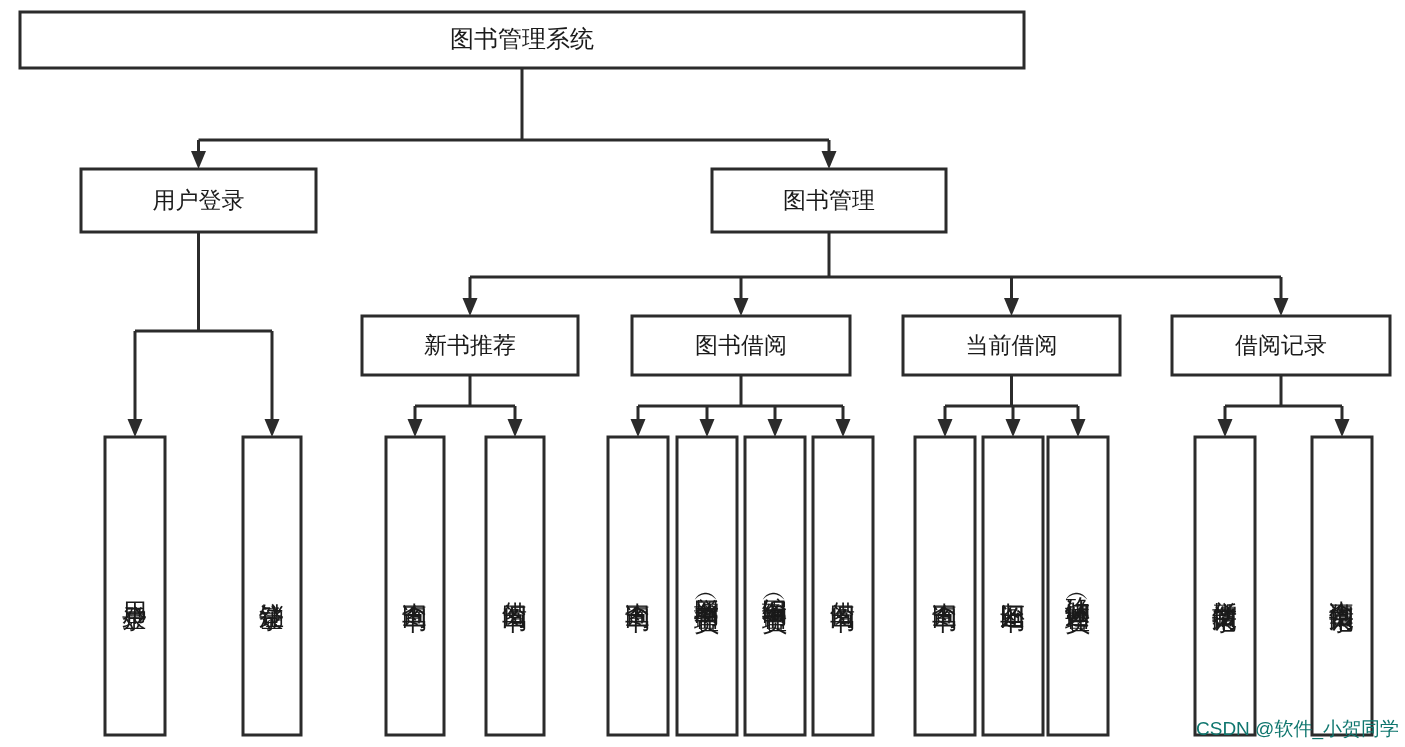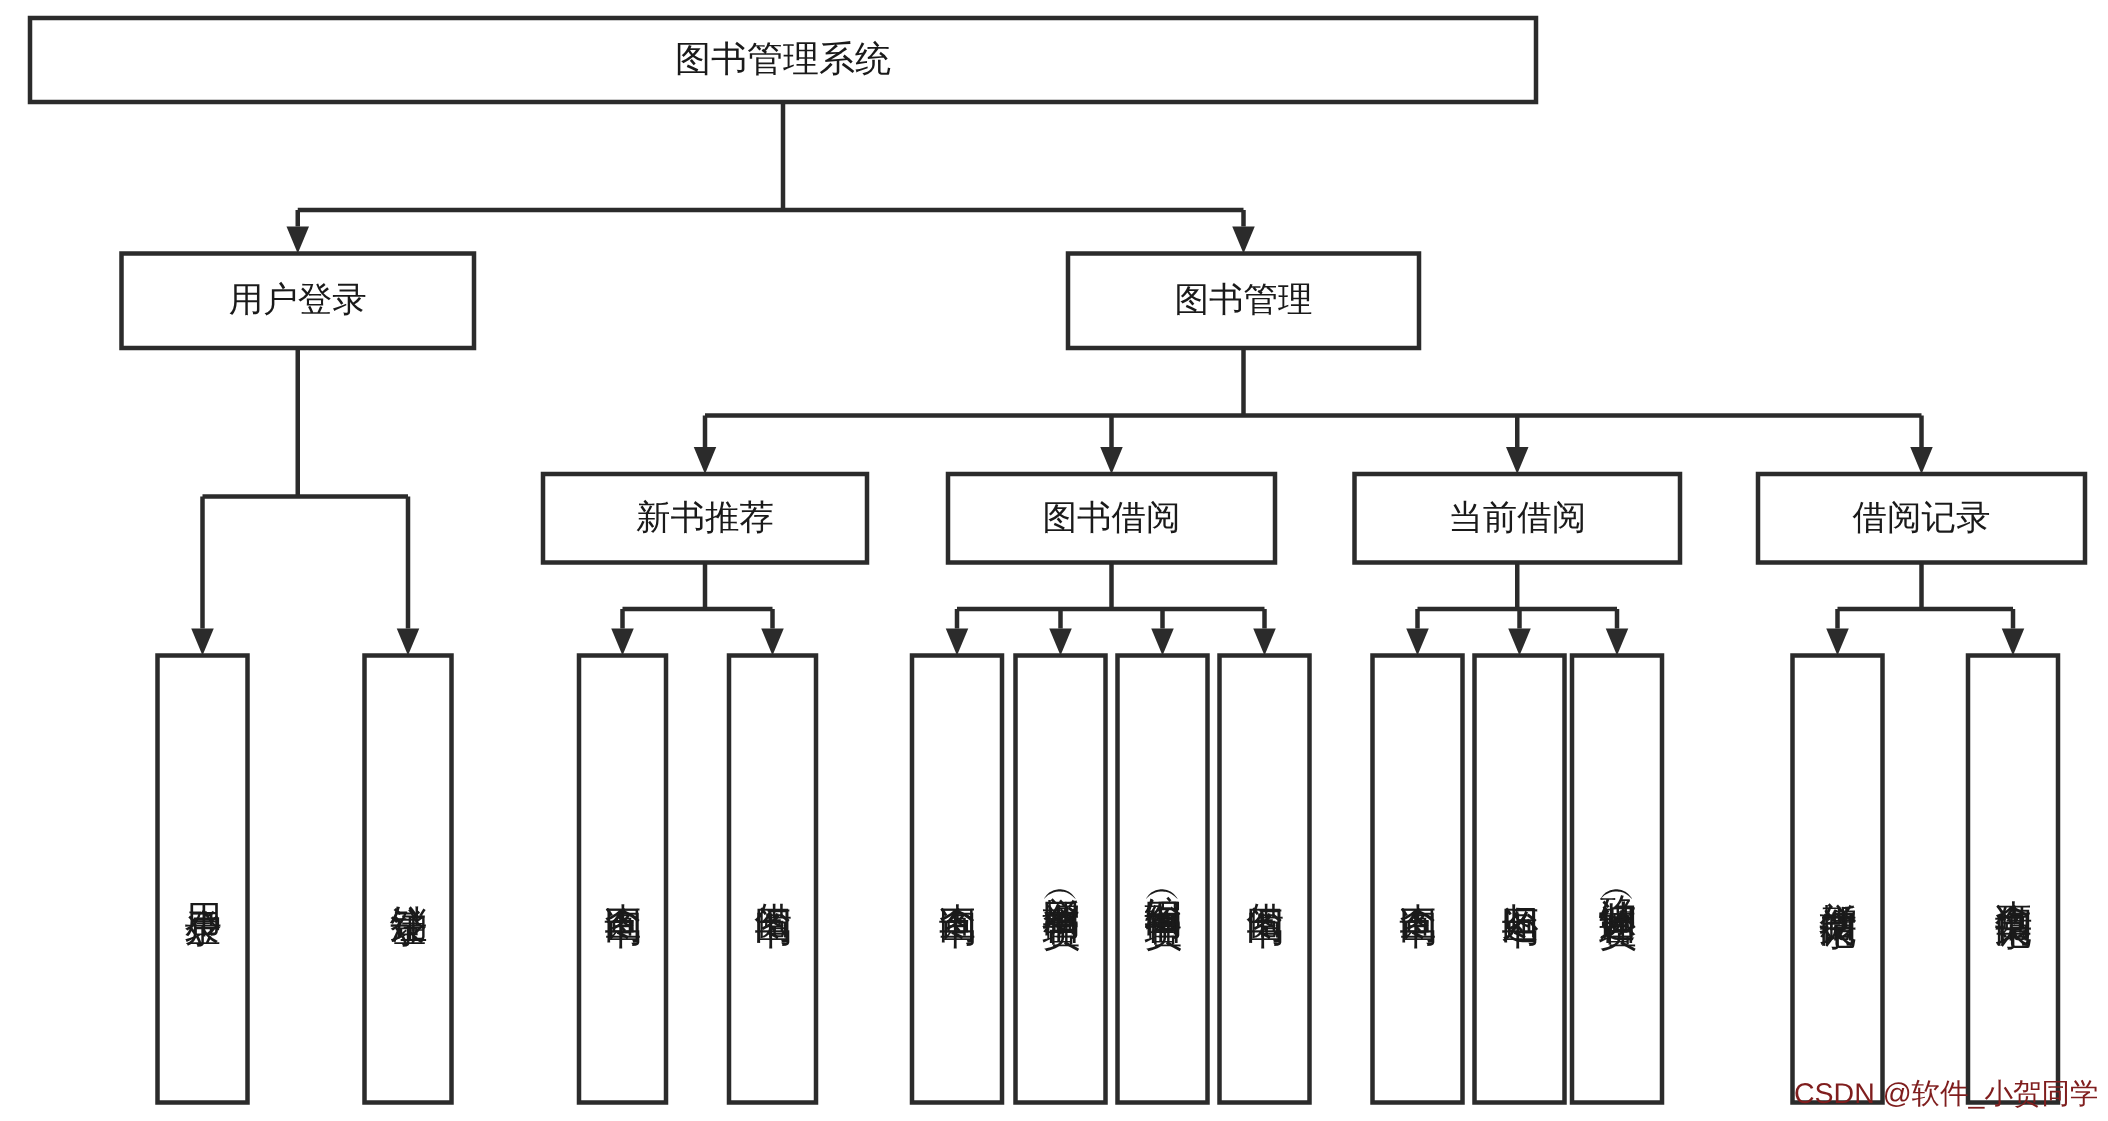--- a/index.html
+++ b/index.html
@@ -68,21 +68,21 @@
     justify-content: center;
     text-align: center;
     white-space: nowrap;
     pointer-events: none;
     user-select: none;
   }
   .watermark {
     position: absolute;
     font-family: "Liberation Sans", "DejaVu Sans", sans-serif;
     font-size: 19px;
-    color: #7f1d1d;
+    color: #0f766e;
     white-space: nowrap;
     user-select: none;
   }
 </style>
 </head>
 <body>
 
 <div id="diagram-root">
   <svg class="flow-canvas" id="flow-canvas" viewBox="0 0 1405 747">
       <g>

